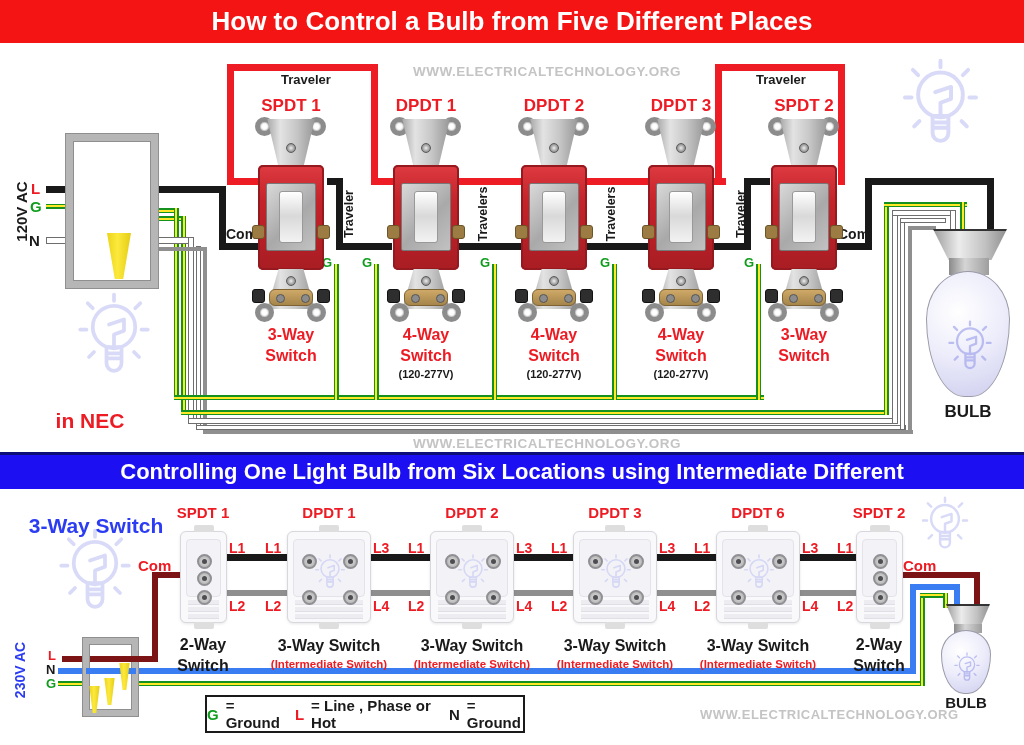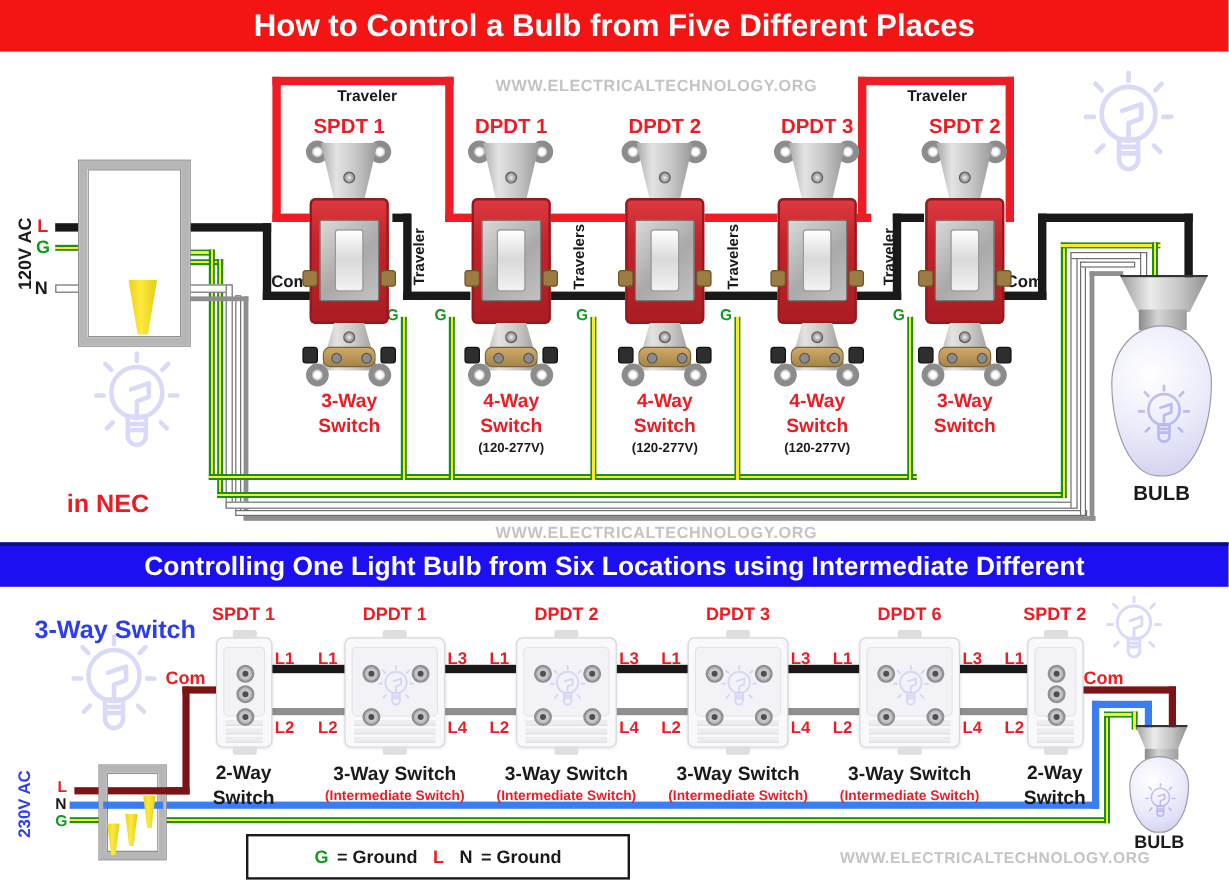--- a/index.html
+++ b/index.html
@@ -511,17 +511,18 @@
   <svg class="ficon" style="left:953px;top:652px;opacity:.55;color:#8f93e8" width="28" height="34">
       <use href="#bulbicon"></use>
     </svg>
   <div class="lab blk ctr" style="left:934px;top:694px;width:64px;font-size:15px;">BULB</div>
 
   <div class="abs" style="left:205px;top:695px;width:320px;height:38px;border:2.5px solid #1a1a1a;background:#fff;
               display:flex;align-items:center;justify-content:center;gap:7px;font-weight:700;font-size:15px;box-sizing:border-box;">
     <span class="grn">G</span>
     <span class="blk">= Ground</span>
     <span class="red" style="margin-left:6px;">L</span>
+    <span class="blk">= Line , Phase or Hot</span>
     <span class="blk" style="margin-left:6px;">N</span>
     <span class="blk">= Ground</span>
   </div>
 
 </div>
 
 </body></html>

